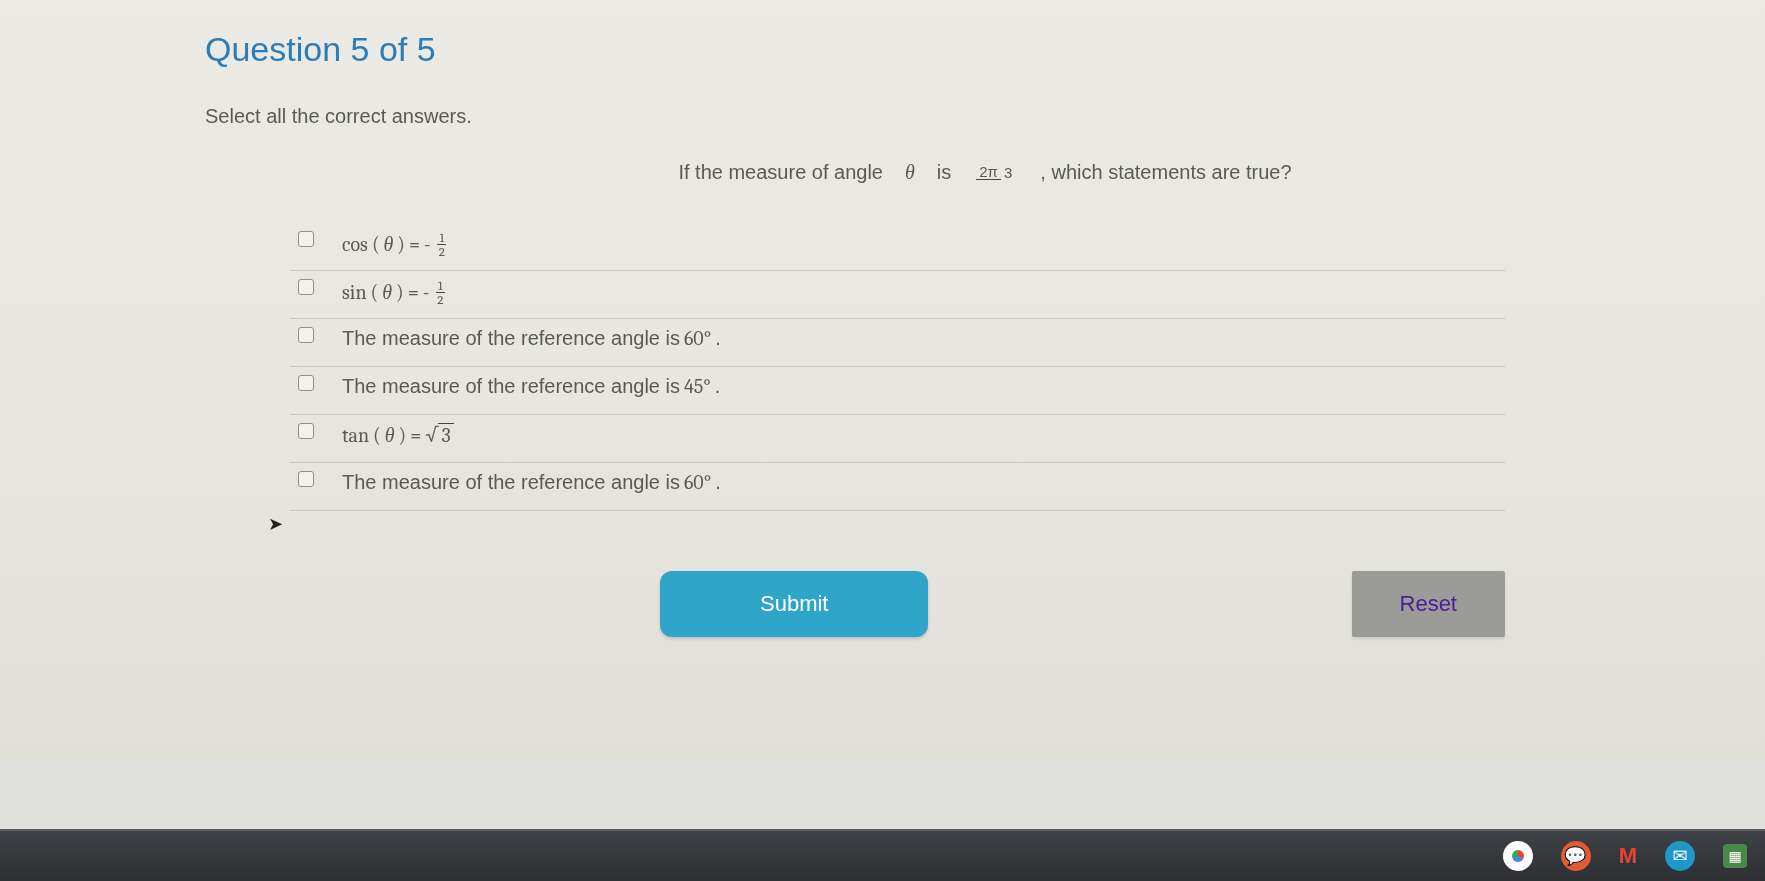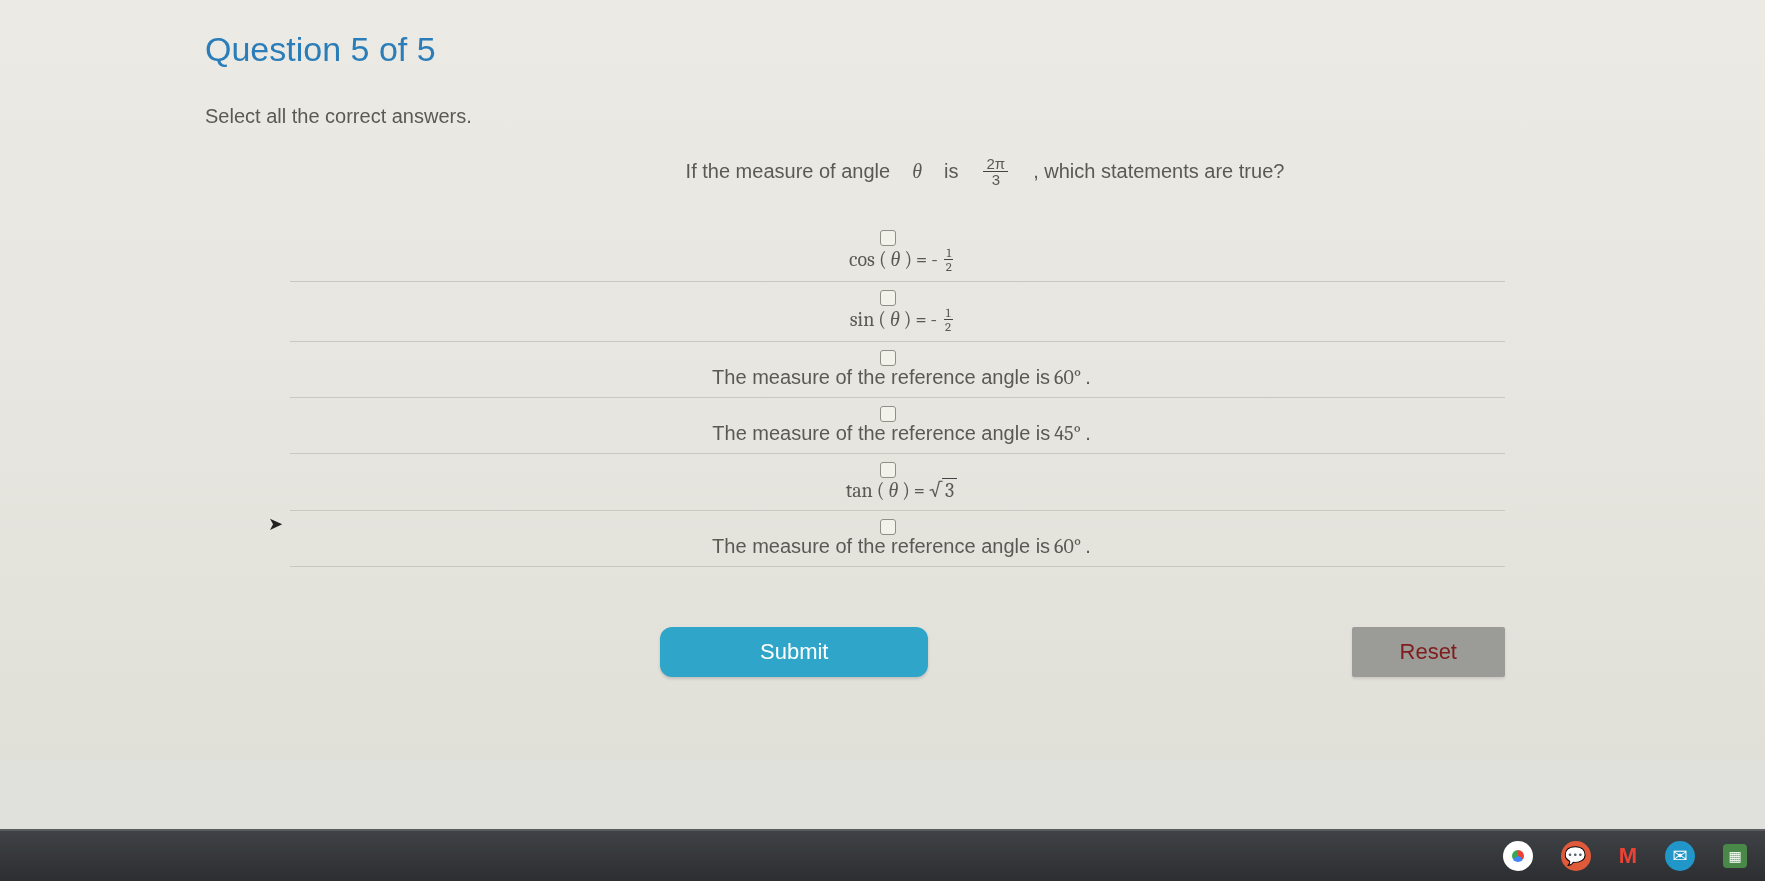--- a/index.html
+++ b/index.html
@@ -35,40 +35,38 @@
       font-size: 20px;
       margin-left: 205px;
       margin-bottom: 35px;
       display: flex;
       align-items: center;
       gap: 22px;
       justify-content: center;
     }
     .prompt .frac {
       display: inline-flex;
-      flex-direction: column;
       align-items: center;
       font-size: 15px;
       line-height: 1;
-      margin: 0 3px;
+      margin: 8px 3px;
       vertical-align: middle;
     }
     .prompt .frac .num { border-bottom: 1px solid #444; padding: 0 3px; }
     .prompt .frac .den { padding: 0 3px; }
     .options {
       margin-left: 290px;
       margin-right: 260px;
     }
     .option-row {
       display: flex;
-      align-items: center;
+      align-items: flex-start;
       border-bottom: 1px solid #c8c7c1;
       padding: 8px 0 8px 8px;
       min-height: 48px;
-      flex-direction: column;
     }
     .checkbox {
       width: 16px;
       height: 16px;
       border: 1.5px solid #8f8f88;
       border-radius: 3px;
       background: #f2f1ea;
       margin-right: 28px;
       flex-shrink: 0;
     }
@@ -119,24 +117,24 @@
       color: #fff;
       font-size: 22px;
       border: none;
       padding: 12px 100px;
       border-radius: 12px;
       cursor: pointer;
       box-shadow: 0 2px 3px rgba(0,0,0,0.15);
     }
     .btn-reset {
       background: #9b9b97;
-      color: #7f1d1d;
+      color: #4c1d95;
       font-size: 22px;
       border: none;
-      padding: 12px 48px;
+      padding: 20px 48px;
       border-radius: 2px;
       cursor: pointer;
       box-shadow: 0 2px 3px rgba(0,0,0,0.10);
     }
     .taskbar {
       position: absolute;
       bottom: 0;
       left: 0;
       right: 0;
       height: 52px;

